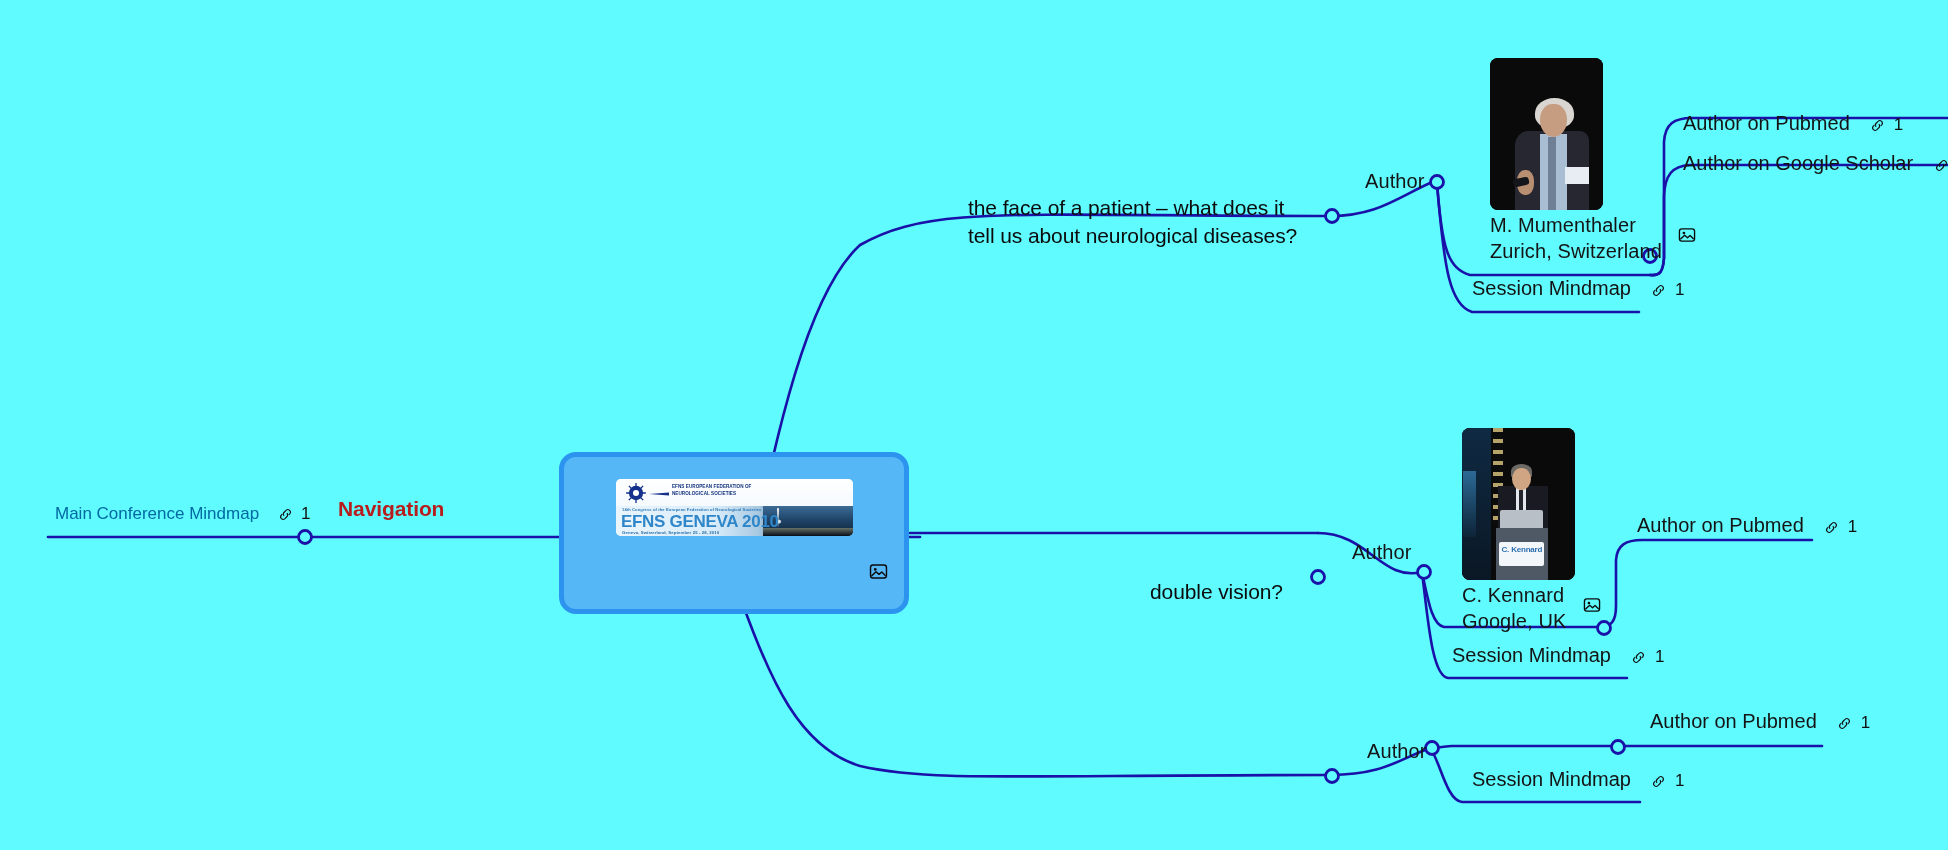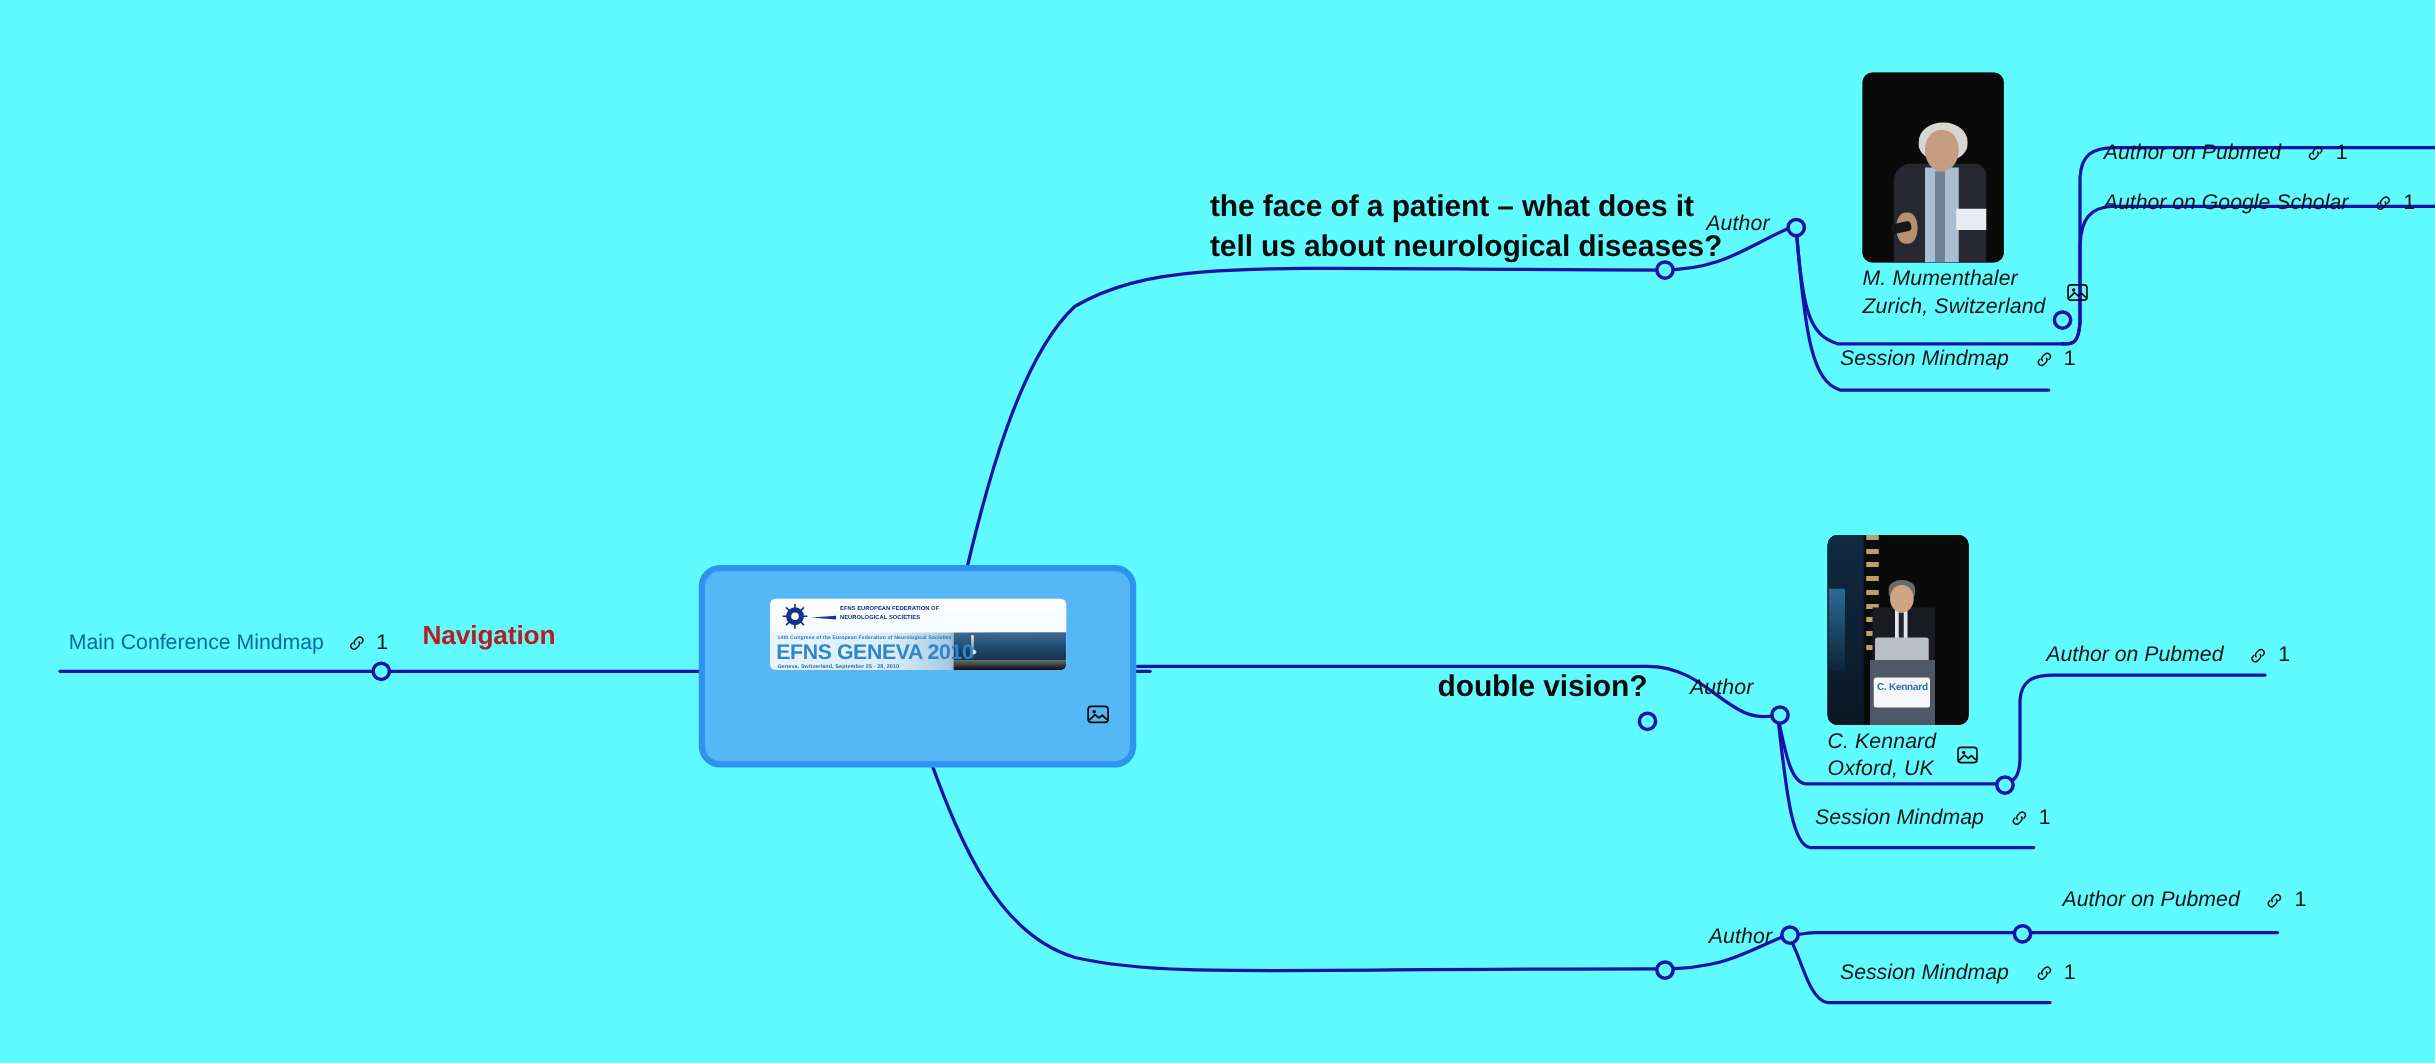--- a/index.html
+++ b/index.html
@@ -28,30 +28,30 @@
   }
   .lbl {
     position: absolute;
     white-space: nowrap;
     color: #111111;
     font-size: 17px;
     line-height: 1.32;
     letter-spacing: 0.1px;
   }
   .lbl-sub {
-    font-size: 17px;
+    font-size: 20px;
     color: #141414;
-    font-style: italic;
   }
   .lbl-topic {
-    font-size: 24px;
-    font-weight: bold;
+    font-size: 21px;
+    font-weight: normal;
     color: #0b0b0b;
     line-height: 1.35;
     letter-spacing: -0.1px;
+    margin-top: 44px;
   }
   .lbl-nav {
     font-size: 21px;
     font-weight: bold;
     color: #b91c1c;
     letter-spacing: -0.1px;
   }
   .lbl-navitem {
     font-size: 17px;
     color: #0369a1;
@@ -426,21 +426,21 @@
     <div class="p-head ken-head"></div>
     <div class="p-body ken-laptop"></div>
     <div class="p-body ken-podium"></div>
     <div class="p-body ken-plate"></div>
     <div class="ken-plate-txt">C. Kennard</div>
   </div>
 
   <div class="inline-link" style="left:1462px; top:582px;">
     <span class="lbl lbl-sub" style="position:relative; display:inline-block; vertical-align:top;">
       <span>C. Kennard</span><br>
-      <span>Oxford, UK</span>
+      <span>Google, UK</span>
     </span>
     <span class="ico" style="margin-left:12px; vertical-align:-18px;">
       <svg width="18" height="18" viewBox="0 0 20 20" fill="none" stroke="#0b0b0b" stroke-width="1.5">
         <rect x="1.6" y="3.2" width="16.8" height="13.6" rx="2.6"></rect>
         <circle cx="6.6" cy="7.8" r="1.5" fill="#0b0b0b" stroke="none"></circle>
         <path d="M2.6,14.8 L7.4,10.2 L10.6,13.0 L13.4,10.6 L17.4,14.4" stroke-linejoin="round"></path>
       </svg>
     </span>
   </div>
 

